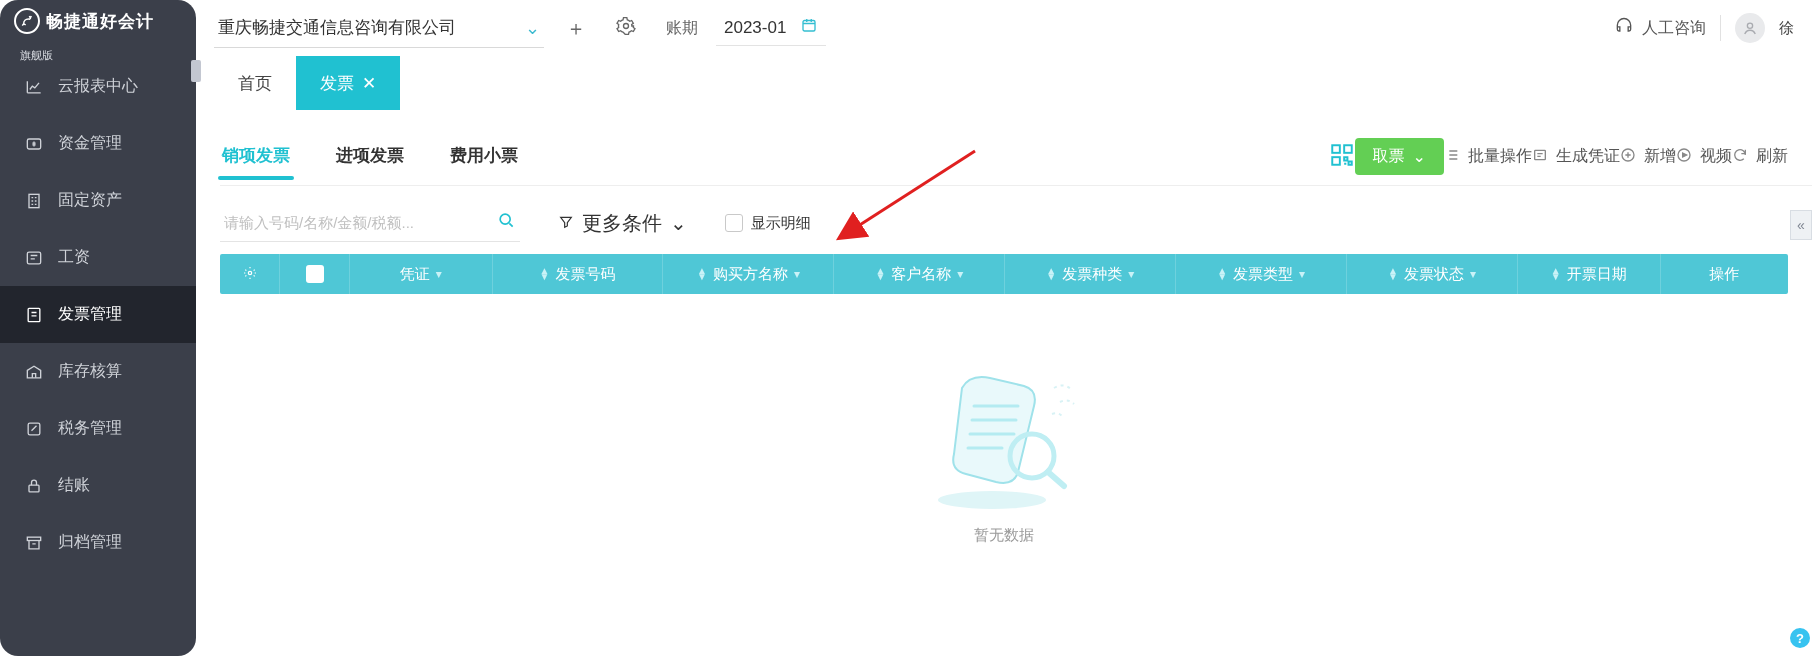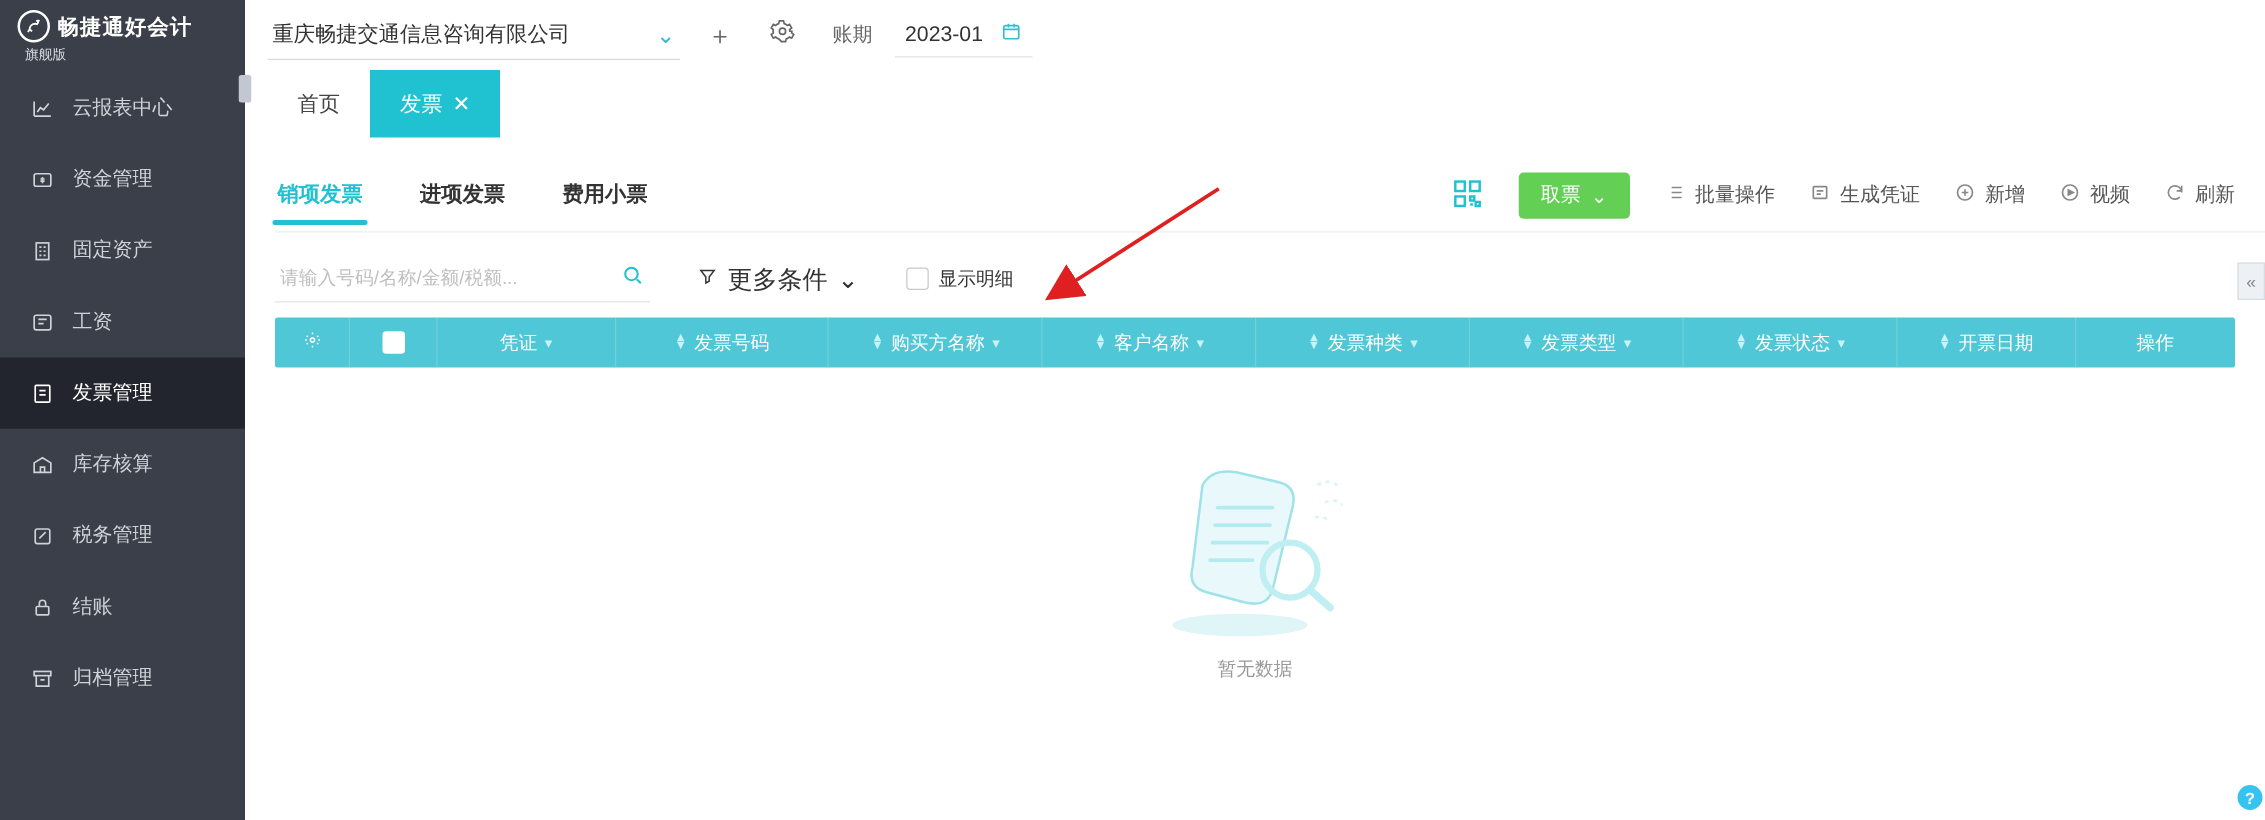--- a/index.html
+++ b/index.html
@@ -1,23 +1,23 @@
 <!DOCTYPE html>
 <html><head>
 <meta charset="utf-8">
 <style>
   * { box-sizing: border-box; margin:0; padding:0; }
   body { font-family: "Microsoft YaHei", "PingFang SC", sans-serif; font-size:14px; color:#333; background:#fff; width:1812px; height:656px; overflow:hidden; position:relative;}
   
-  .sidebar { position:absolute; left:0; top:0; width:196px; height:656px; background:#3b3f4a; color:#cfd2d8; }
+  .sidebar { position:absolute; left:0; top:0; width:196px; height:656px; background:#3b3f4a; color:#cfd2d8;border-radius:18px; }
   .sidebar-logo { height:58px; padding:8px 0 0 14px; }
   .logo-row { display:flex; align-items:center; gap:6px; }
   .logo-badge { width:26px; height:26px; border-radius:50%; border:2px solid #fff; display:flex; align-items:center; justify-content:center; color:#fff; font-weight:bold; font-size:14px;}
   .logo-text { color:#fff; font-size:17px; font-weight:600; letter-spacing:1px;}
-  .logo-sub { color:#d7dae0; font-size:11px; padding-left:6px; margin-top:2px;}
+  .logo-sub { color:#d7dae0; font-size:11px; padding-left:6px; margin-top:14px;}
   .side-scroll-cue { position:absolute; left:196px; top:60px; transform:translateX(-50%); width:10px; height:22px; background:#c3c7d1; border-radius:2px;}
   .side-item { display:flex; align-items:center; gap:14px; height:57px; padding-left:24px; cursor:pointer; }
   .side-item.active { background:#22252d; color:#fff; }
   .side-item .side-icon { width:20px; height:20px; flex:0 0 20px; display:flex; align-items:center; justify-content:center; }
   .side-icon svg { stroke:#cfd2d8; }
   .side-item.active .side-icon svg { stroke:#fff; }
   .side-label { font-size:16px; }
   
   .topbar { position:absolute; left:196px; top:0; right:0; height:56px; display:flex; align-items:center; padding:0 18px; }
   .tb-company { width:330px; height:40px; border-bottom:1px solid #d9d9d9; display:flex; align-items:center; justify-content:space-between; padding:0 4px; cursor:pointer;}
@@ -37,21 +37,21 @@
   .tab { display:flex; align-items:center; padding:0 24px; font-size:17px; color:#444; cursor:pointer;}
   .tab.active { background:#20c1d1; color:#fff;}
   .tab.active .tab-x { margin-left:8px; display:inline-block;}
   .tab-x { display:none; }
   
   .content { position:absolute; left:196px; top:120px; right:0; bottom:0; padding:18px 0 0 24px;}
   .sub-tabs { display:flex; align-items:center; gap:42px; border-bottom:1px solid #eee; padding-bottom:0; position:relative;}
   .sub-tab { font-size:17px; font-weight:600; color:#333; padding:0 2px 12px; cursor:pointer; position:relative;}
   .sub-tab.active { color:#20c1d1;}
   .sub-tab.active::after {content:""; position:absolute; left:-2px; right:-2px; bottom:-1px; height:4px; background:#20c1d1; border-radius:2px;}
-  .sub-right { margin-left:auto; display:flex; align-items:center; gap:28px; padding-right:24px; padding-bottom:10px;}
+  .sub-right { margin-left:auto; display:flex; align-items:center; padding-right:24px; padding-bottom:10px;}
   .qr-icon { color:#20c1d1; cursor:pointer;}
   .btn-primary { background:#63cf54; color:#fff; padding:8px 18px; border:none; border-radius:4px; font-size:16px; cursor:pointer; display:flex; align-items:center; gap:8px;}
   .tool-link { display:flex; align-items:center; gap:8px; color:#555; font-size:16px; cursor:pointer;}
   .tool-link .ic { color:#888;}
   
   .filter-row { display:flex; align-items:center; gap:38px; margin-top:18px; margin-bottom:12px;}
   .search-box { width:300px; display:flex; align-items:center; border-bottom:1px solid #e4e4e4; padding:6px 4px;}
   .search-box input { border:none; outline:none; flex:1; font-size:15px; color:#333;}
   .search-box input::placeholder { color:#bfbfbf;}
   .search-icon { color:#20c1d1; font-size:18px;}
@@ -191,20 +191,36 @@
           <path d="M19 12a7 7 0 00-.2-1.7l2-1.5-2-3.4-2.3 1a7 7 0 00-2.9-1.7L13 2h-4l-.6 2.7a7 7 0 00-2.9 1.7l-2.3-1-2 3.4 2 1.5A7 7 0 003 12c0 .6.07 1.1.2 1.7l-2 1.5 2 3.4 2.3-1a7 7 0 002.9 1.7L11 22h4l.6-2.7a7 7 0 002.9-1.7l2.3 1 2-3.4-2-1.5c.13-.6.2-1.1.2-1.7z"></path>
         </svg></span>
   </div>
   <span class="tb-period-lbl">账期</span>
   <div class="tb-period-val">
     <span>2023-01</span>
     <span class="tb-cal"><svg width="18" height="18" viewBox="0 0 24 24" fill="none" stroke="#34bed1" stroke-width="1.8">
           <rect x="4" y="6" width="16" height="14" rx="2"></rect>
           <path d="M4 10h16M9 4v4M15 4v4"></path>
         </svg></span>
+  </div>
+  <div class="tb-right">
+    <div class="tb-support">
+      <span><svg width="20" height="20" viewBox="0 0 24 24" fill="none" stroke="#555" stroke-width="1.6">
+            <path d="M4 13v-2a8 8 0 0116 0v2M4 13v3a2 2 0 002 2h1v-5H4zm16 0v3a2 2 0 01-2 2h-1v-5h3z"></path>
+          </svg></span>
+      <span>人工咨询</span>
+    </div>
+    <div class="tb-div"></div>
+    <div class="tb-avatar">
+      <svg width="18" height="18" viewBox="0 0 24 24" fill="none" stroke="#a9abb0" stroke-width="1.8">
+          <circle cx="12" cy="9" r="3.5"></circle>
+          <path d="M5 20c1.5-3.5 4-5 7-5s5.5 1.5 7 5"></path>
+        </svg>
+    </div>
+    <span class="tb-username">徐</span>
   </div>
 </div>
 
 <div class="tabs">
   <div class="tab">
     <span>首页</span>
   </div>
   <div class="tab active">
     <span>发票</span>
     <span class="tab-x">✕</span>

